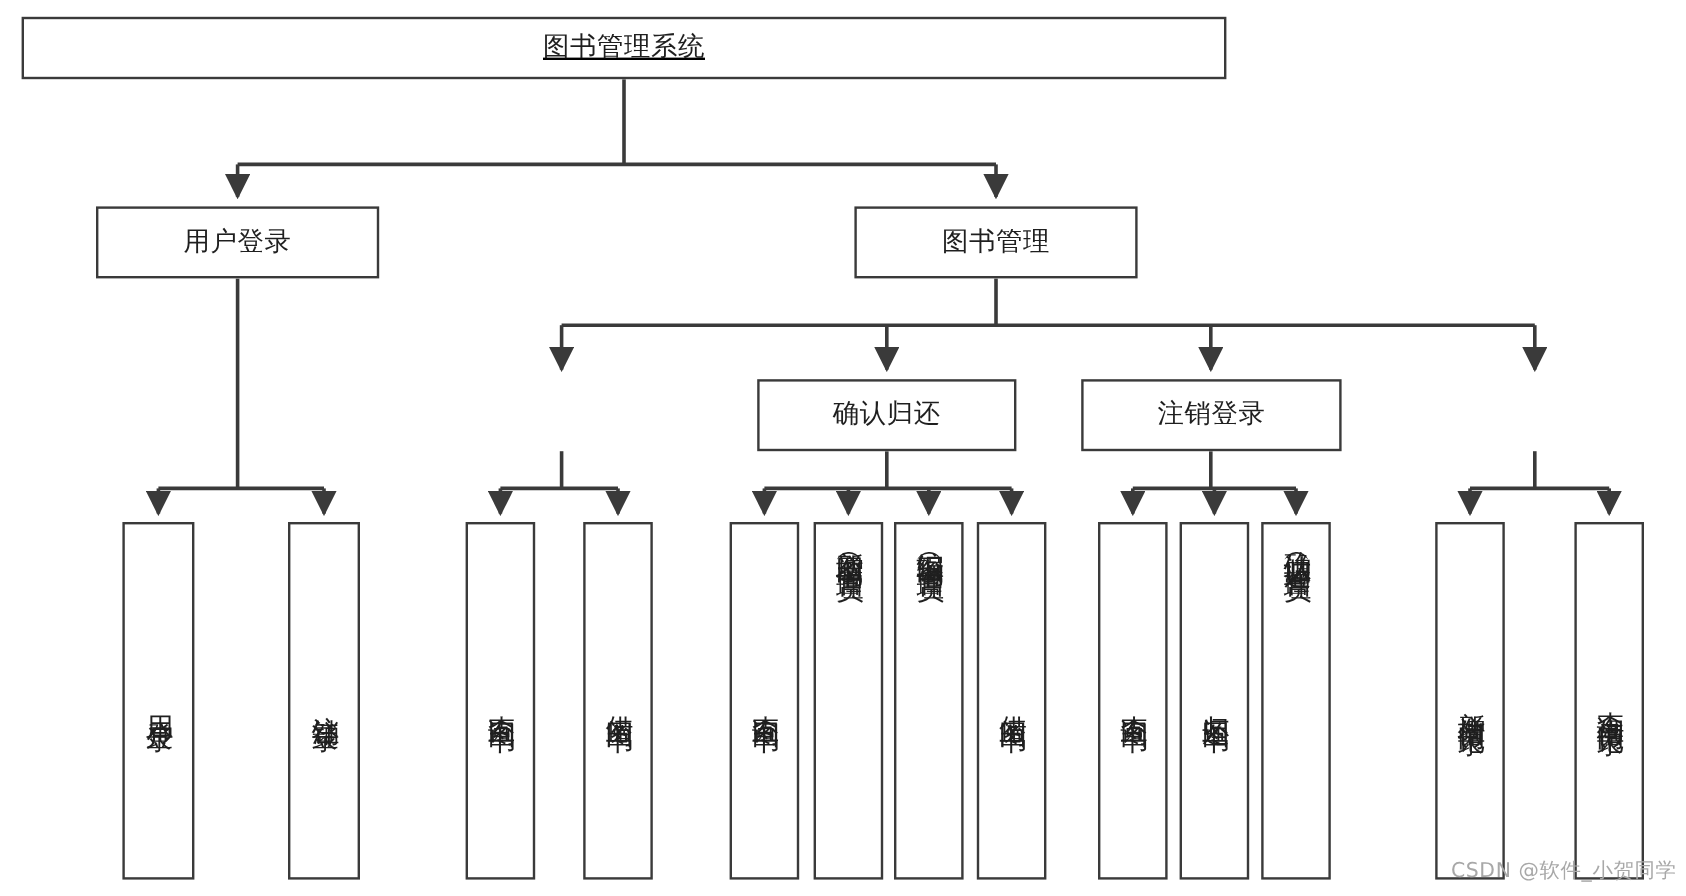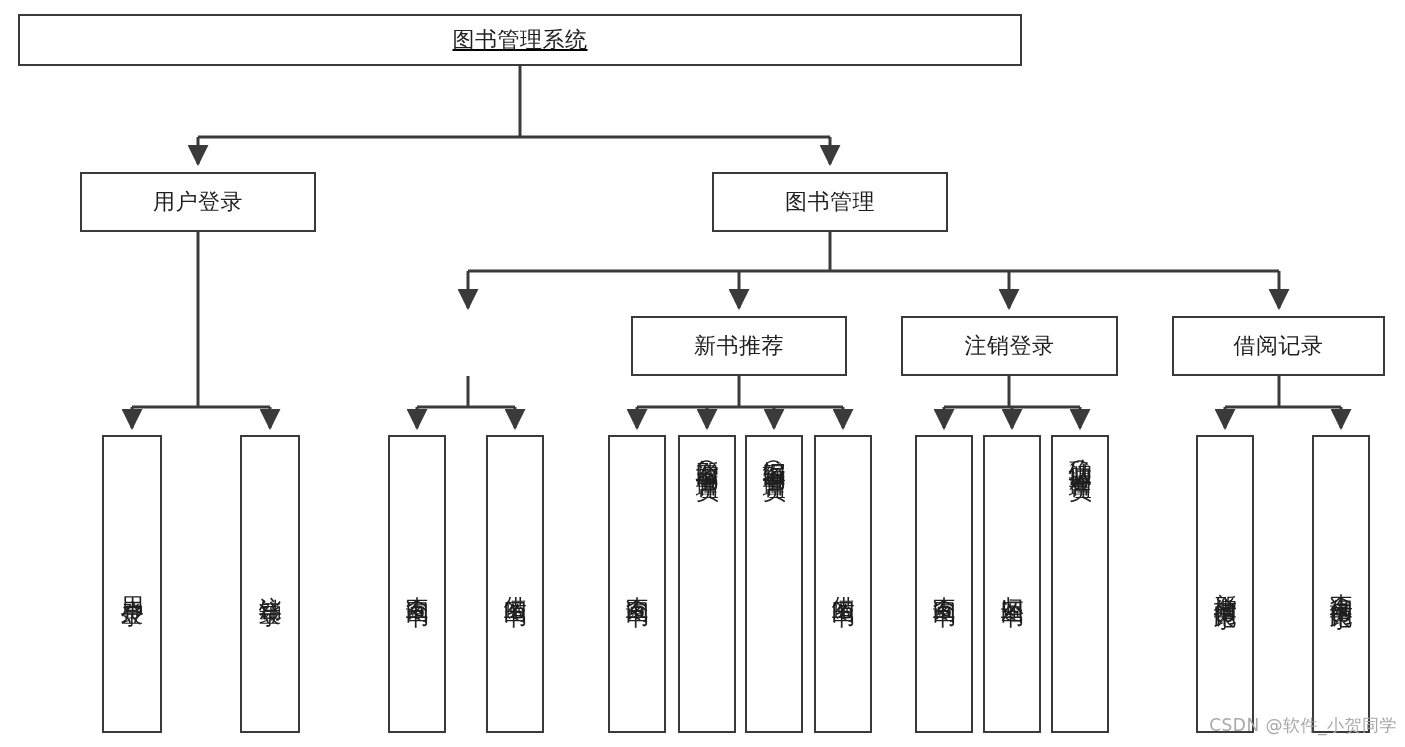--- a/index.html
+++ b/index.html
@@ -130,27 +130,24 @@
   </div>
 
   <div class="node" id="node-l2-0" style="left: 80px; top: 172px; width: 236px; height: 60px;">
     <span class="node-label">用户登录</span>
   </div>
   <div class="node" id="node-l2-1" style="left: 712px; top: 172px; width: 236px; height: 60px;">
     <span class="node-label">图书管理</span>
   </div>
 
   <div class="node" id="node-l3-1" style="left: 631px; top: 316px; width: 216px; height: 60px;">
-    <span class="node-label">新书推荐</span>
+    <span class="node-label">确认归还</span>
   </div>
   <div class="node" id="node-l3-2" style="left: 901px; top: 316px; width: 217px; height: 60px;">
     <span class="node-label">注销登录</span>
-  </div>
-  <div class="node" id="node-l3-3" style="left: 1172px; top: 316px; width: 213px; height: 60px;">
-    <span class="node-label">借阅记录</span>
   </div>
 
   <div class="node vertical" id="leaf-0" style="left: 102px; top: 435px; width: 60px; height: 298px;">
     <span class="node-label">用户登录</span>
   </div>
   <div class="node vertical" id="leaf-1" style="left: 240px; top: 435px; width: 60px; height: 298px;">
     <span class="node-label">注销登录</span>
   </div>
   <div class="node vertical" id="leaf-2" style="left: 388px; top: 435px; width: 58px; height: 298px;">
     <span class="node-label">查询图书</span>

